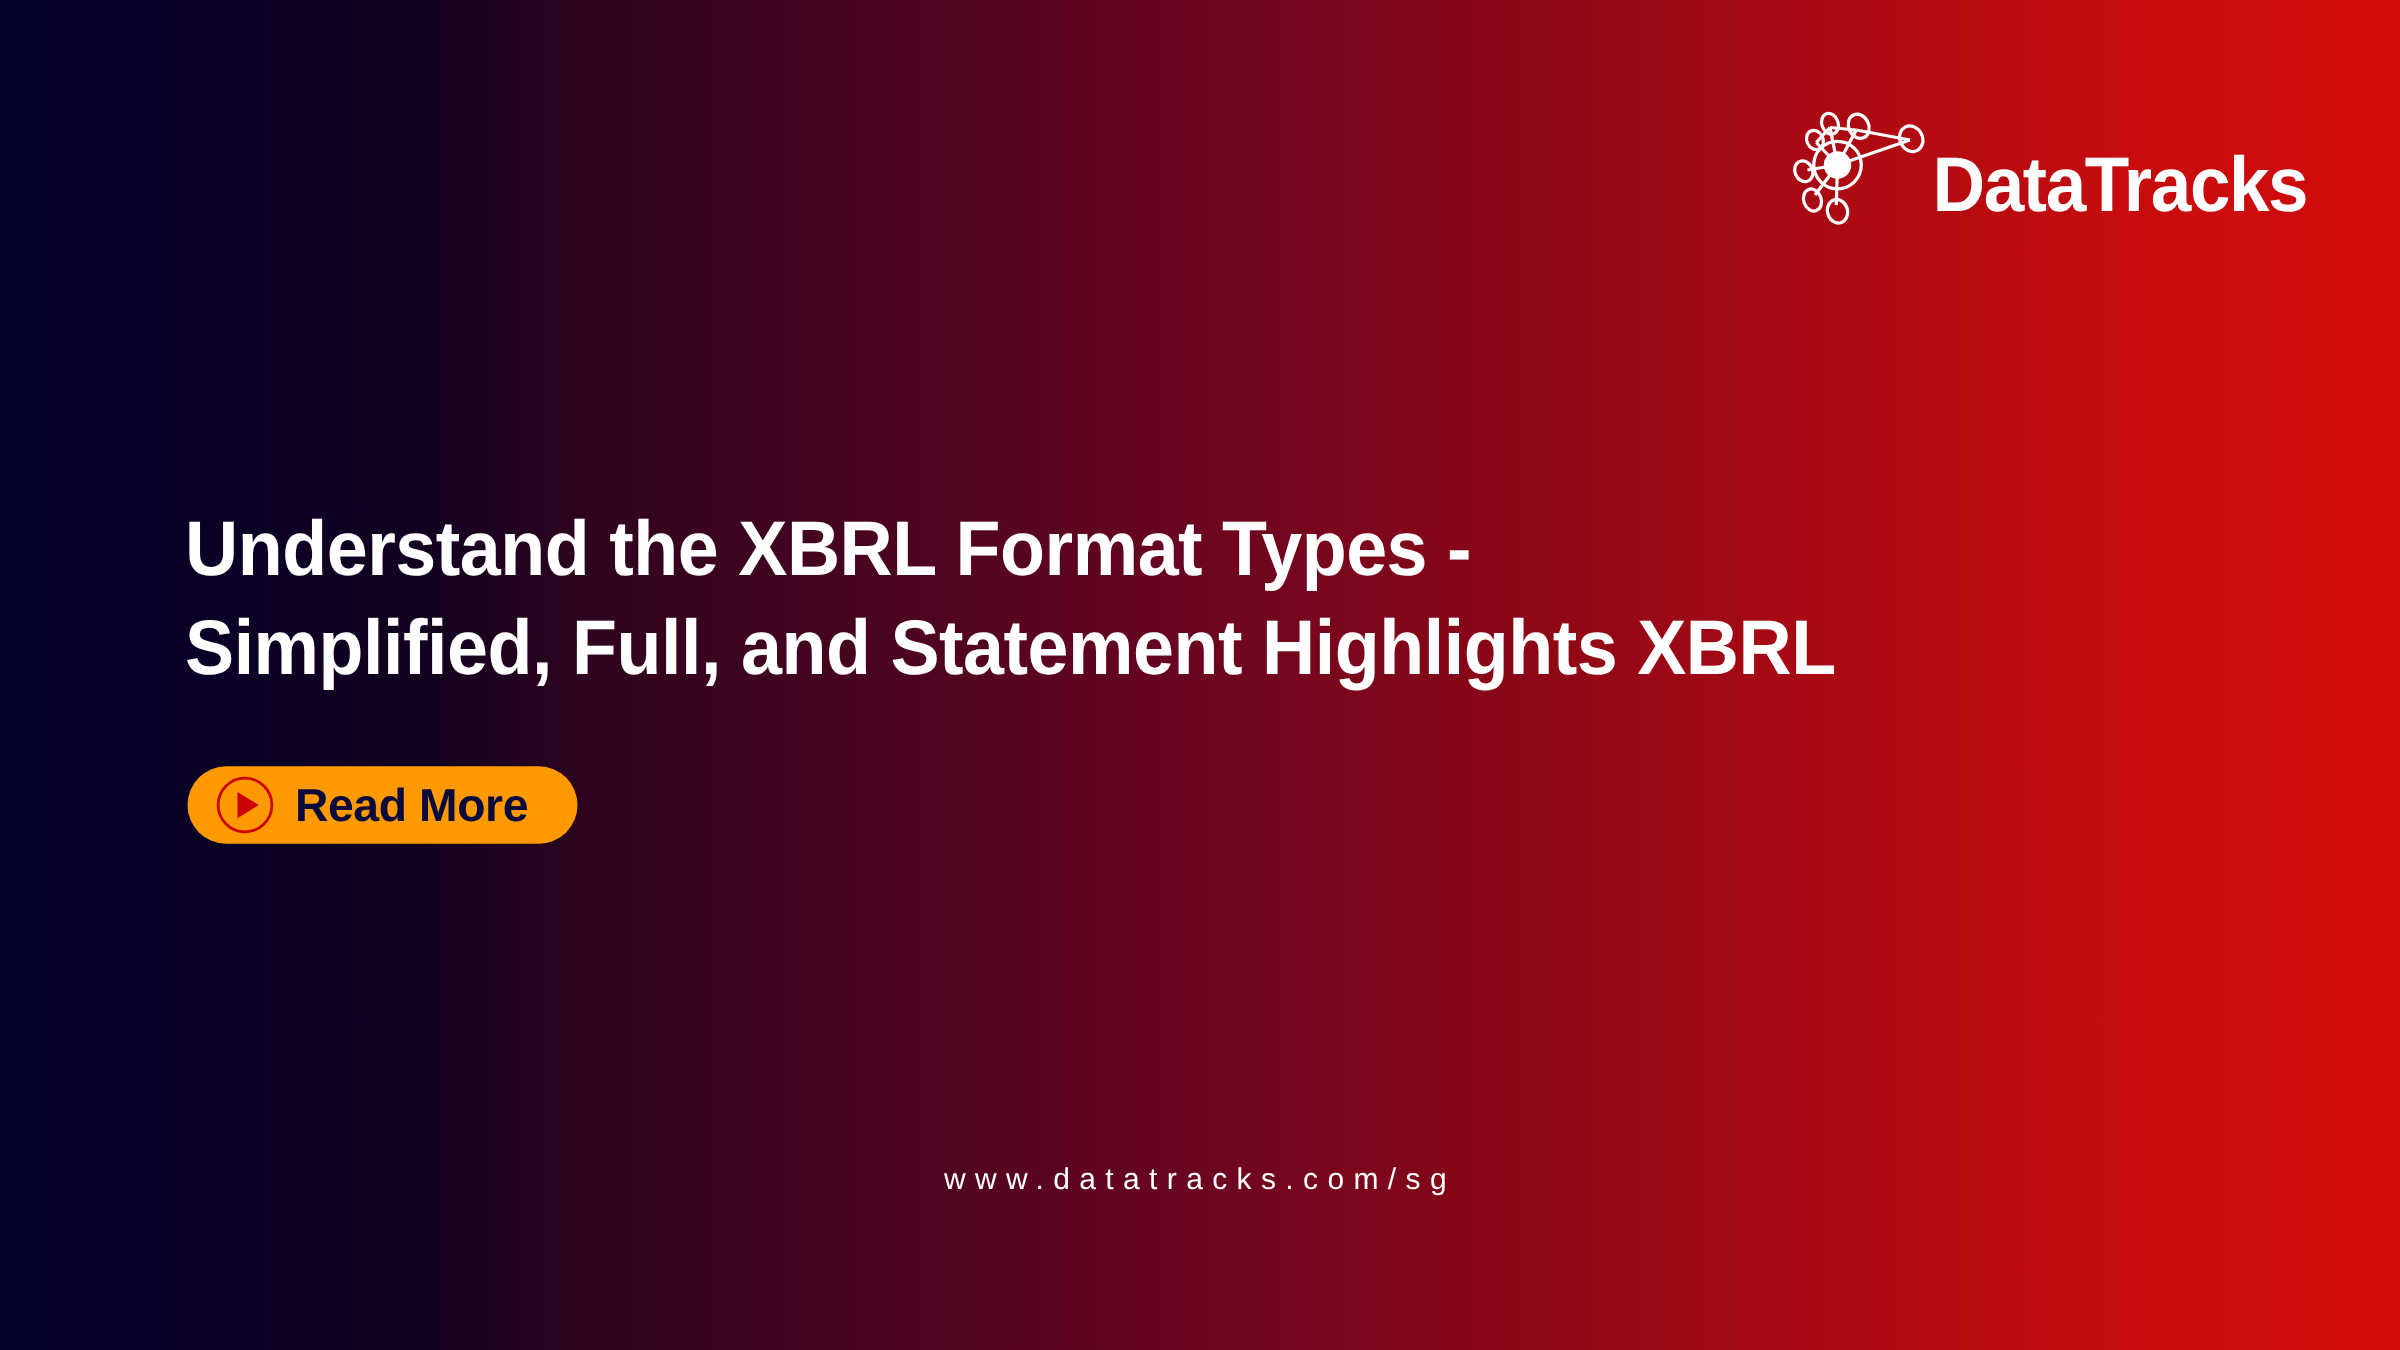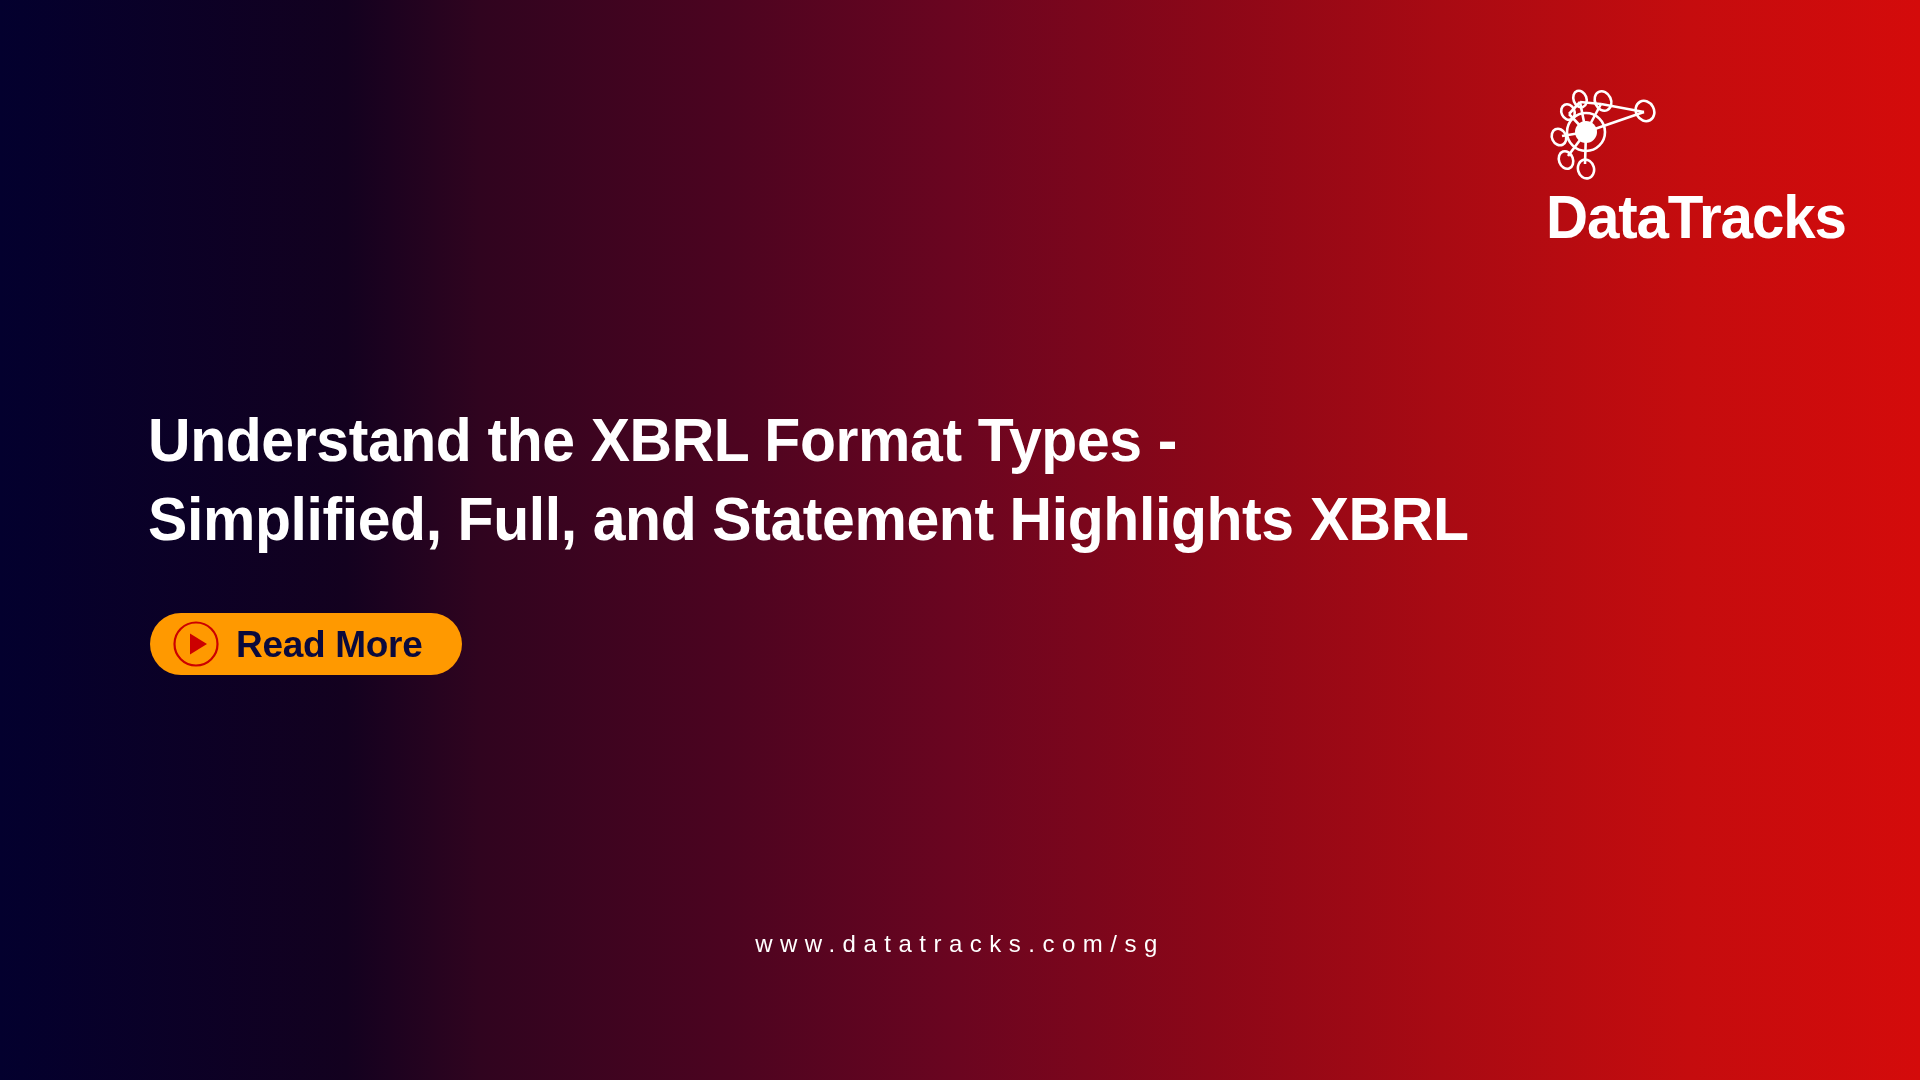--- a/index.html
+++ b/index.html
@@ -31,23 +31,22 @@
     );
     overflow: hidden;
   }
 
   
   .logo {
     position: absolute;
     top: 84px;
     right: 55px;
     display: flex;
-    align-items: flex-start;
+    align-items: flex-end;
     gap: 6px;
-    flex-direction: column;
   }
   .logo-mark {
     width: 110px;
     height: 96px;
     display: block;
     flex: none;
   }
   .logo-text {
     color: #ffffff;
     font-size: 62px;

